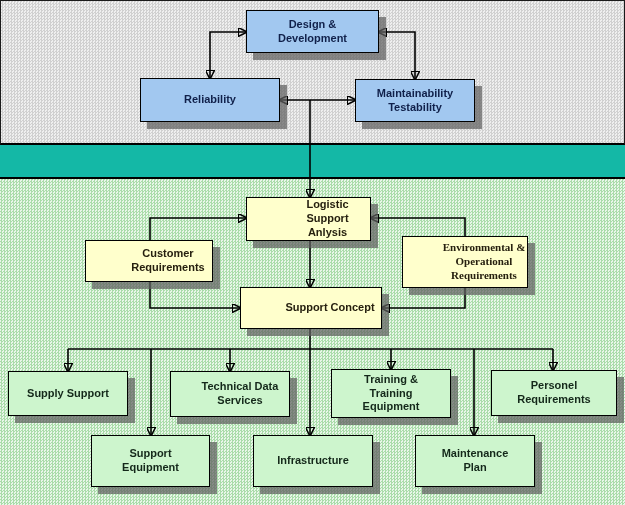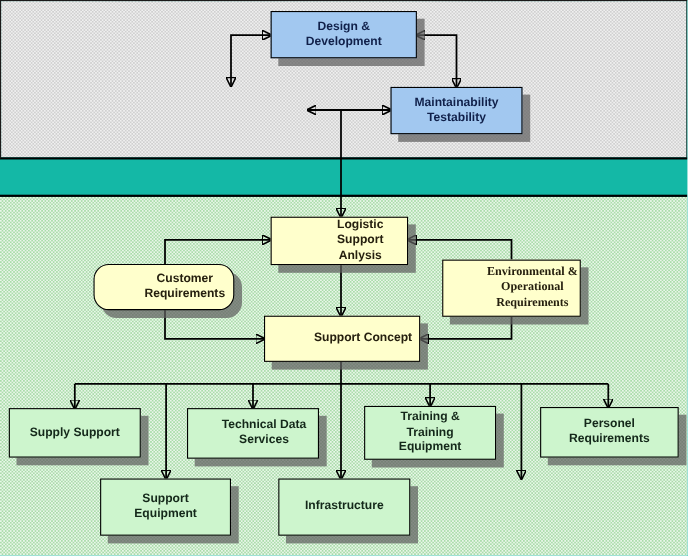--- a/index.html
+++ b/index.html
@@ -33,21 +33,21 @@
     border:1.5px solid #000;
     box-shadow:7px 7px 0 rgba(95,95,95,0.72);
   }
   .blue{background:#a2c8f0;color:#10204a;}
   .yellow{background:#ffffcc;color:#26200f;padding-left:38px;}
   .green{background:#cdf5cd;color:#14281a;}
   .n-design{left:246px;top:10px;width:133px;height:43px;}
   .n-reliability{left:140px;top:78px;width:140px;height:44px;}
   .n-maintain{left:355px;top:79px;width:120px;height:43px;}
   .n-lsa{left:246px;top:197px;width:125px;height:44px;}
-  .n-customer{left:85px;top:240px;width:128px;height:42px;border-radius:14px;}
+  .n-customer{left:85px;top:240px;width:128px;height:42px;}
   .n-env{left:402px;top:236px;width:126px;height:52px;font-family:Liberation Serif, serif;}
   .n-sc{left:240px;top:287px;width:142px;height:42px;}
   .n-supply{left:8px;top:371px;width:120px;height:45px;}
   .n-tds{left:170px;top:371px;width:120px;height:46px;padding-left:20px;}
   .n-training{left:331px;top:369px;width:120px;height:49px;}
   .n-personel{left:491px;top:370px;width:126px;height:46px;}
   .n-se{left:91px;top:435px;width:119px;height:52px;}
   .n-infra{left:253px;top:435px;width:120px;height:52px;}
   .n-mp{left:415px;top:435px;width:120px;height:52px;}
 </style>
@@ -79,20 +79,21 @@
     <path d="M68,349 L68,371" marker-end="url(#ah)"></path>
     <path d="M151,349 L151,435" marker-end="url(#ah)"></path>
     <path d="M230,349 L230,371" marker-end="url(#ah)"></path>
     <path d="M391,349 L391,369" marker-end="url(#ah)"></path>
     <path d="M474,349 L474,435" marker-end="url(#ah)"></path>
     <path d="M553,349 L553,370" marker-end="url(#ah)"></path>
   </svg>
 
   <div class="node blue n-design">Design &amp;
 Development</div>
+  <div class="node blue n-reliability">Reliability</div>
   <div class="node blue n-maintain">Maintainability
 Testability</div>
 
   <div class="node yellow n-lsa">Logistic Support
 Anlysis</div>
   <div class="node yellow n-customer">Customer
 Requirements</div>
   <div class="node yellow n-env">Environmental &amp;
 Operational
 Requirements</div>
@@ -102,14 +103,16 @@
   <div class="node green n-tds">Technical Data
 Services</div>
   <div class="node green n-training">Training &amp;
 Training
 Equipment</div>
   <div class="node green n-personel">Personel
 Requirements</div>
   <div class="node green n-se">Support
 Equipment</div>
   <div class="node green n-infra">Infrastructure</div>
+  <div class="node green n-mp">Maintenance
+Plan</div>
 
 </div>
 
 </body></html>

